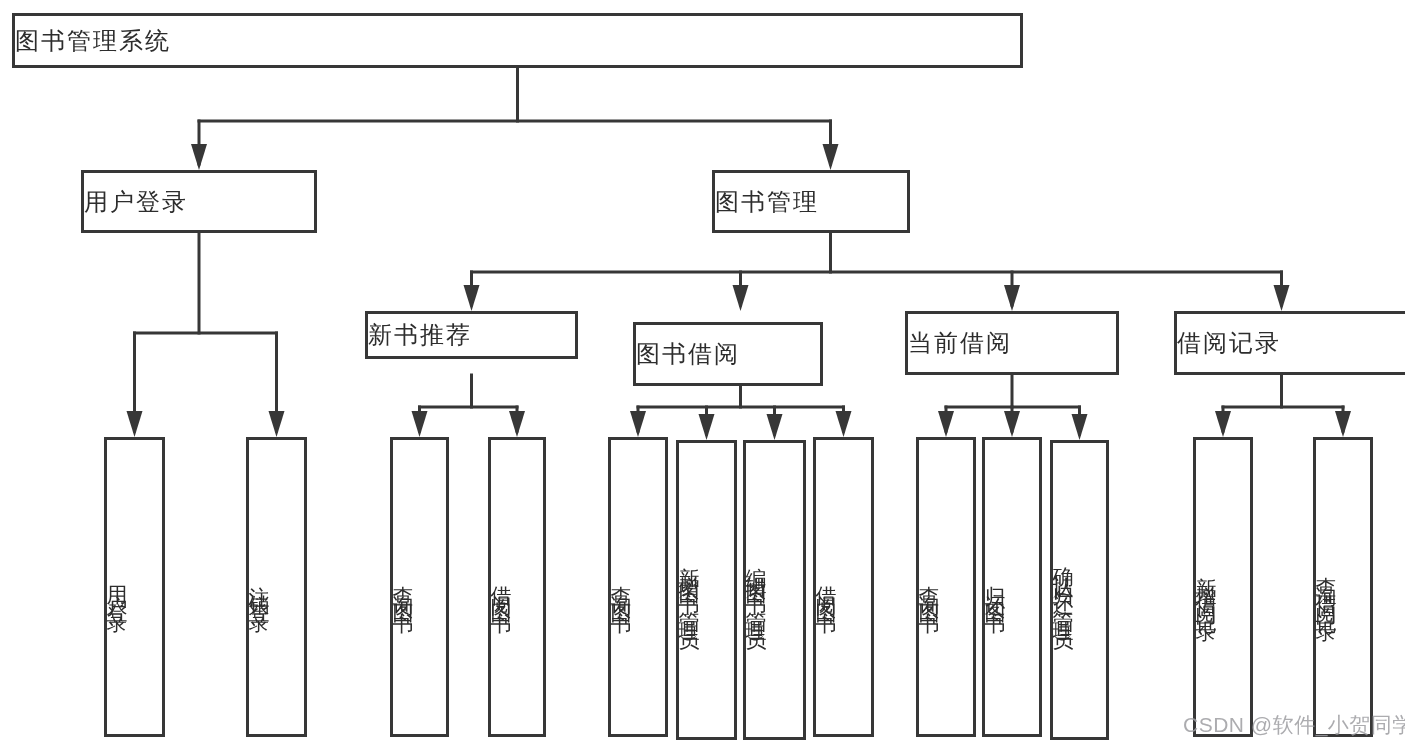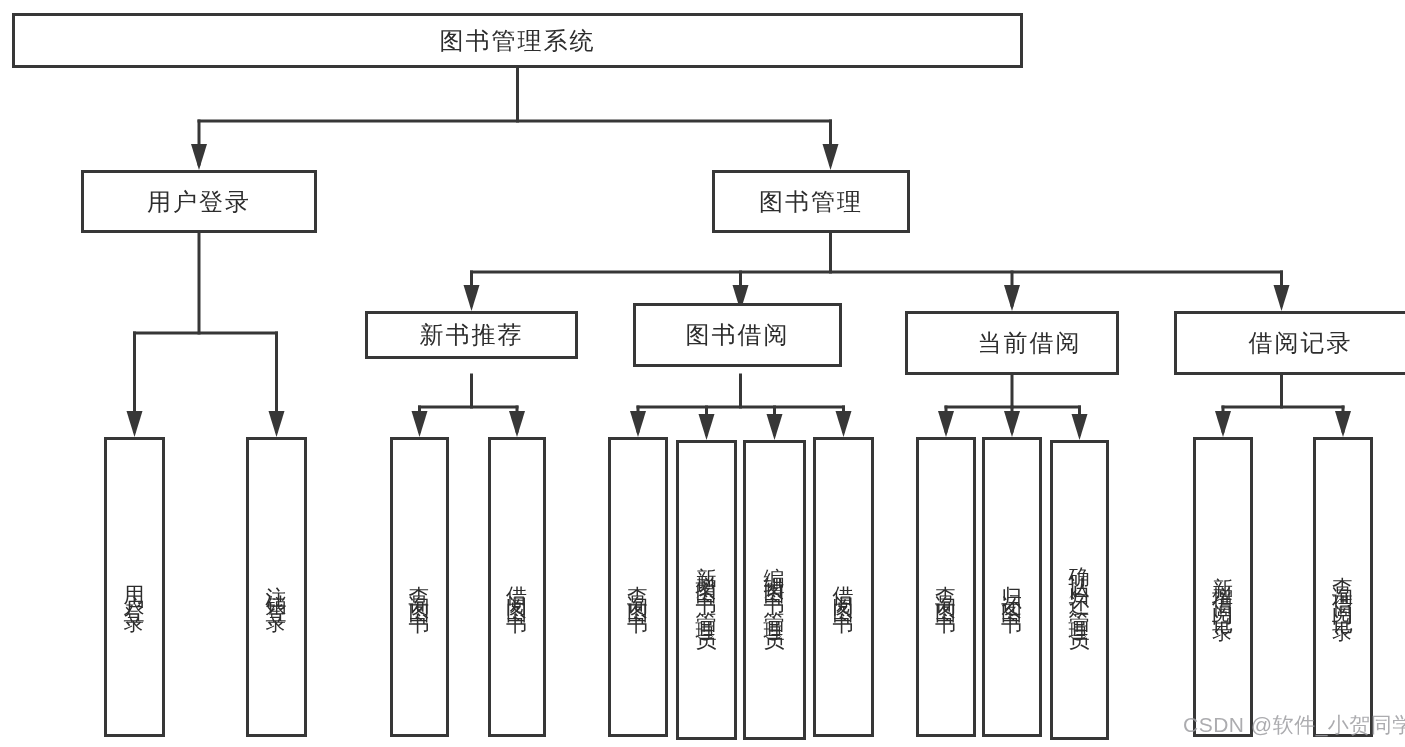--- a/index.html
+++ b/index.html
@@ -16,21 +16,21 @@
     position: absolute;
     left: 0; top: 0;
     z-index: 1;
   }
   .node {
     position: absolute;
     background: #ffffff;
     border: 3px solid var(--line-color, #373737);
     display: flex;
     align-items: center;
-    justify-content: center;
+    justify-content: flex-start;
     z-index: 2;
   }
   .node .label {
     font-size: 24px;
     color: var(--text-color, #2d2d2d);
     letter-spacing: 2px;
     white-space: nowrap;
   }
   .node.vertical .label {
     writing-mode: vertical-rl;
@@ -116,24 +116,24 @@
       </div>
       <div class="node" style="left: 81px; top: 170px; width: 236px; height: 63px;">
         <span class="label">用户登录</span>
       </div>
       <div class="node" style="left: 712px; top: 170px; width: 198px; height: 63px;">
         <span class="label">图书管理</span>
       </div>
       <div class="node" style="left: 365px; top: 311px; width: 213px; height: 48px;">
         <span class="label">新书推荐</span>
       </div>
-      <div class="node" style="left: 633px; top: 303px; width: 209px; height: 64px;">
+      <div class="node" style="left: 633px; top: 322px; width: 190px; height: 64px;">
         <span class="label">图书借阅</span>
       </div>
-      <div class="node" style="left: 905px; top: 311px; width: 214px; height: 64px; padding-left: 35px;">
+      <div class="node" style="left: 905px; top: 311px; width: 214px; height: 64px;">
         <span class="label">当前借阅</span>
       </div>
       <div class="node" style="left: 1174px; top: 311px; width: 253px; height: 64px;">
         <span class="label">借阅记录</span>
       </div>
       <div class="node vertical" style="left: 104px; top: 437px; width: 61px; height: 300px;">
         <span class="label">用户登录</span>
       </div>
       <div class="node vertical" style="left: 246px; top: 437px; width: 61px; height: 300px;">
         <span class="label">注销登录</span>

